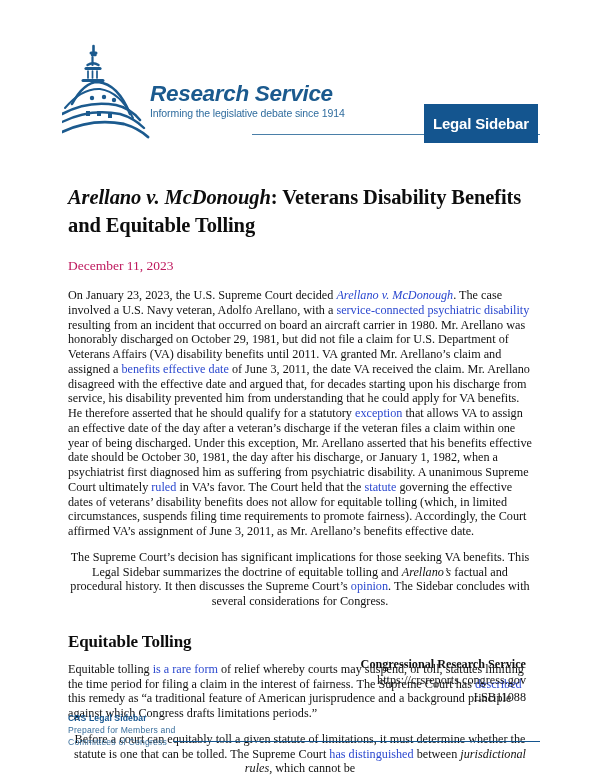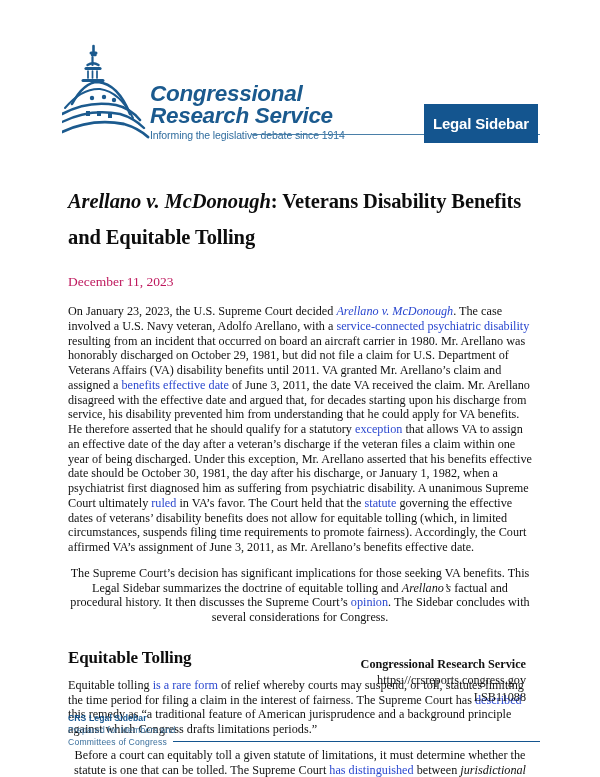--- a/index.html
+++ b/index.html
@@ -98,21 +98,21 @@
   .content {
     position: absolute;
     left: 68px;
     top: 183px;
     width: 464px;
   }
   .doc-title {
     font-family: "Liberation Serif", serif;
     font-weight: bold;
     font-size: 20.5px;
-    line-height: 36px;
+    line-height: 28px;
     margin: 0 0 0 0;
     letter-spacing: -0.1px;
     color: #0d0d0d;
   }
   .doc-title em {
     font-style: italic;
     font-weight: bold;
   }
   .doc-date {
     font-family: "Liberation Serif", serif;
@@ -238,21 +238,20 @@
             <path d="M0 80 Q28 66 58 72 Q72 76 82 86" stroke-width="2.4"></path>
 
             <rect x="24" y="69" width="4" height="5" fill="#1b5a8e" stroke="none"></rect>
             <rect x="35" y="69" width="4" height="5" fill="#1b5a8e" stroke="none"></rect>
             <rect x="46" y="71" width="4" height="5" fill="#1b5a8e" stroke="none"></rect>
             <path d="M0 90 Q30 76 62 82 Q76 86 86 95" stroke-width="2.8"></path>
           </g>
         </svg>
       </div>
       <div class="logo-words">
-        <div class="logo-line1">Congressional</div>
         <div class="logo-line2">Research Service</div>
         <div class="logo-tagline">Informing the legislative debate since 1914</div>
       </div>
     </div>
 
     <div class="header-rule"></div>
 
     <div class="sidebar-badge">Legal Sidebar</div>
   </div>
 

